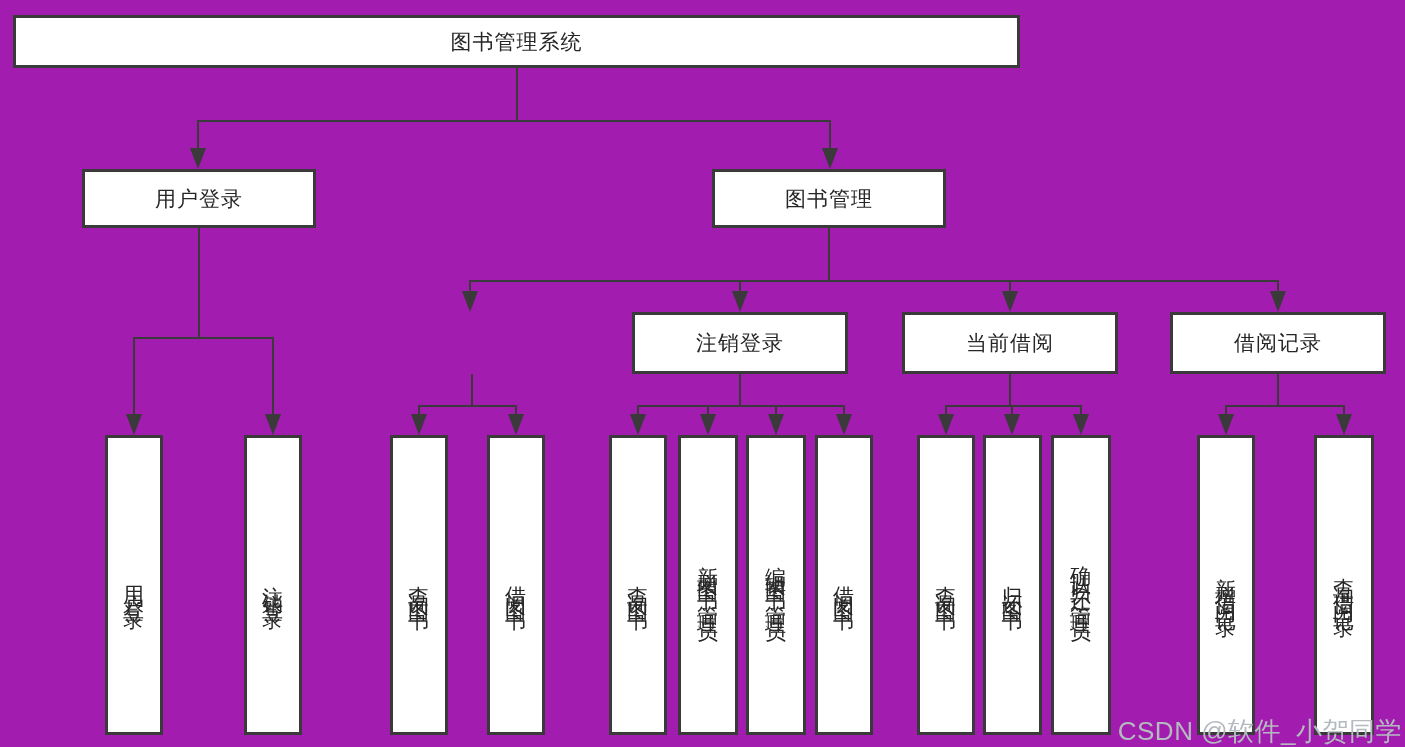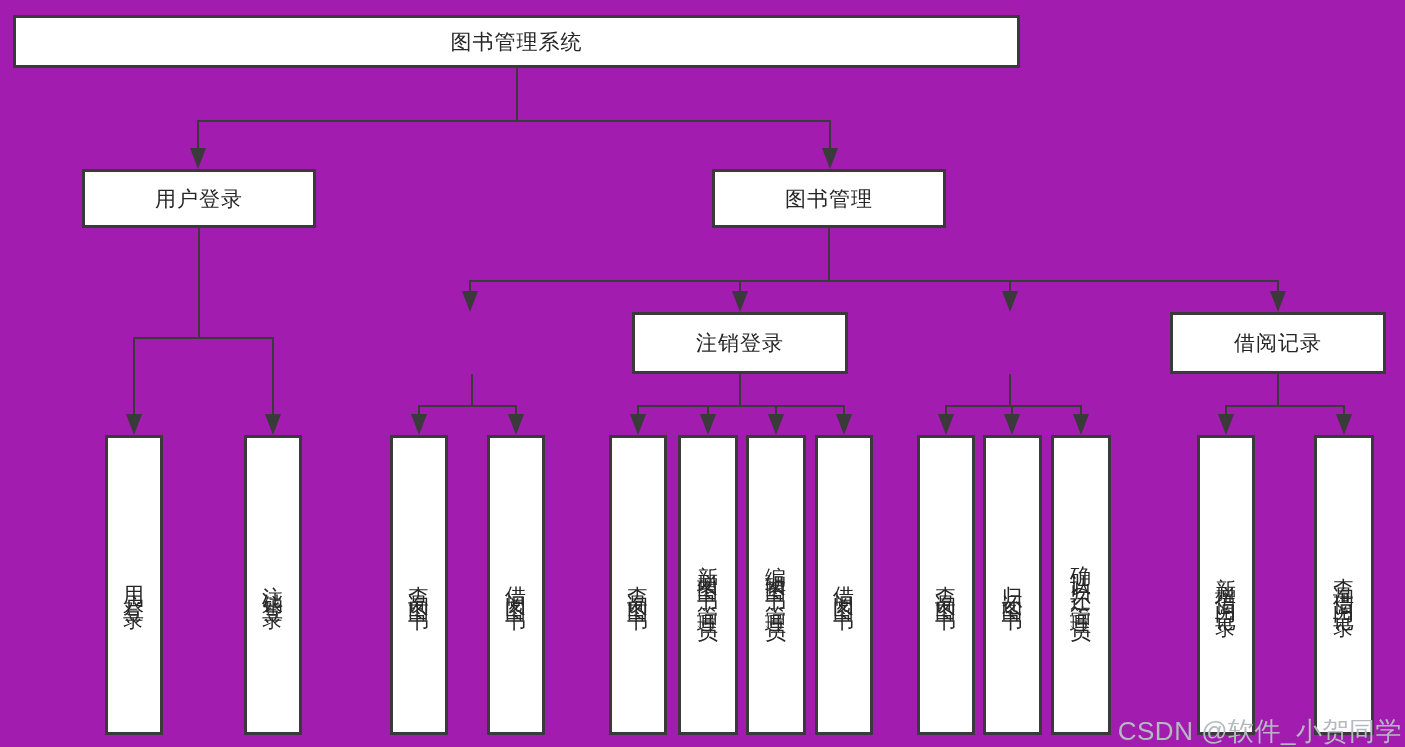--- a/index.html
+++ b/index.html
@@ -82,20 +82,23 @@
   <div class="vline" style="left:739px;top:280px;height:14px;"></div>
   <div class="arr" style="left:732px;top:291px;"></div>
   <div class="vline" style="left:1009px;top:280px;height:14px;"></div>
   <div class="arr" style="left:1002px;top:291px;"></div>
   <div class="vline" style="left:1277px;top:280px;height:14px;"></div>
   <div class="arr" style="left:1270px;top:291px;"></div>
 
   <div class="box hbox" style="left:632px;top:312px;width:216px;height:62px;">
     <span>注销登录</span>
   </div>
+  <div class="box hbox" style="left:902px;top:312px;width:216px;height:62px;">
+    <span>当前借阅</span>
+  </div>
   <div class="box hbox" style="left:1170px;top:312px;width:216px;height:62px;">
     <span>借阅记录</span>
   </div>
 
   <div class="vline" style="left:471px;top:374px;height:31px;"></div>
   <div class="hline" style="left:418px;top:405px;width:99px;"></div>
   <div class="vline" style="left:418px;top:405px;height:12px;"></div>
   <div class="arr" style="left:411px;top:414px;"></div>
   <div class="vline" style="left:515px;top:405px;height:12px;"></div>
   <div class="arr" style="left:508px;top:414px;"></div>

